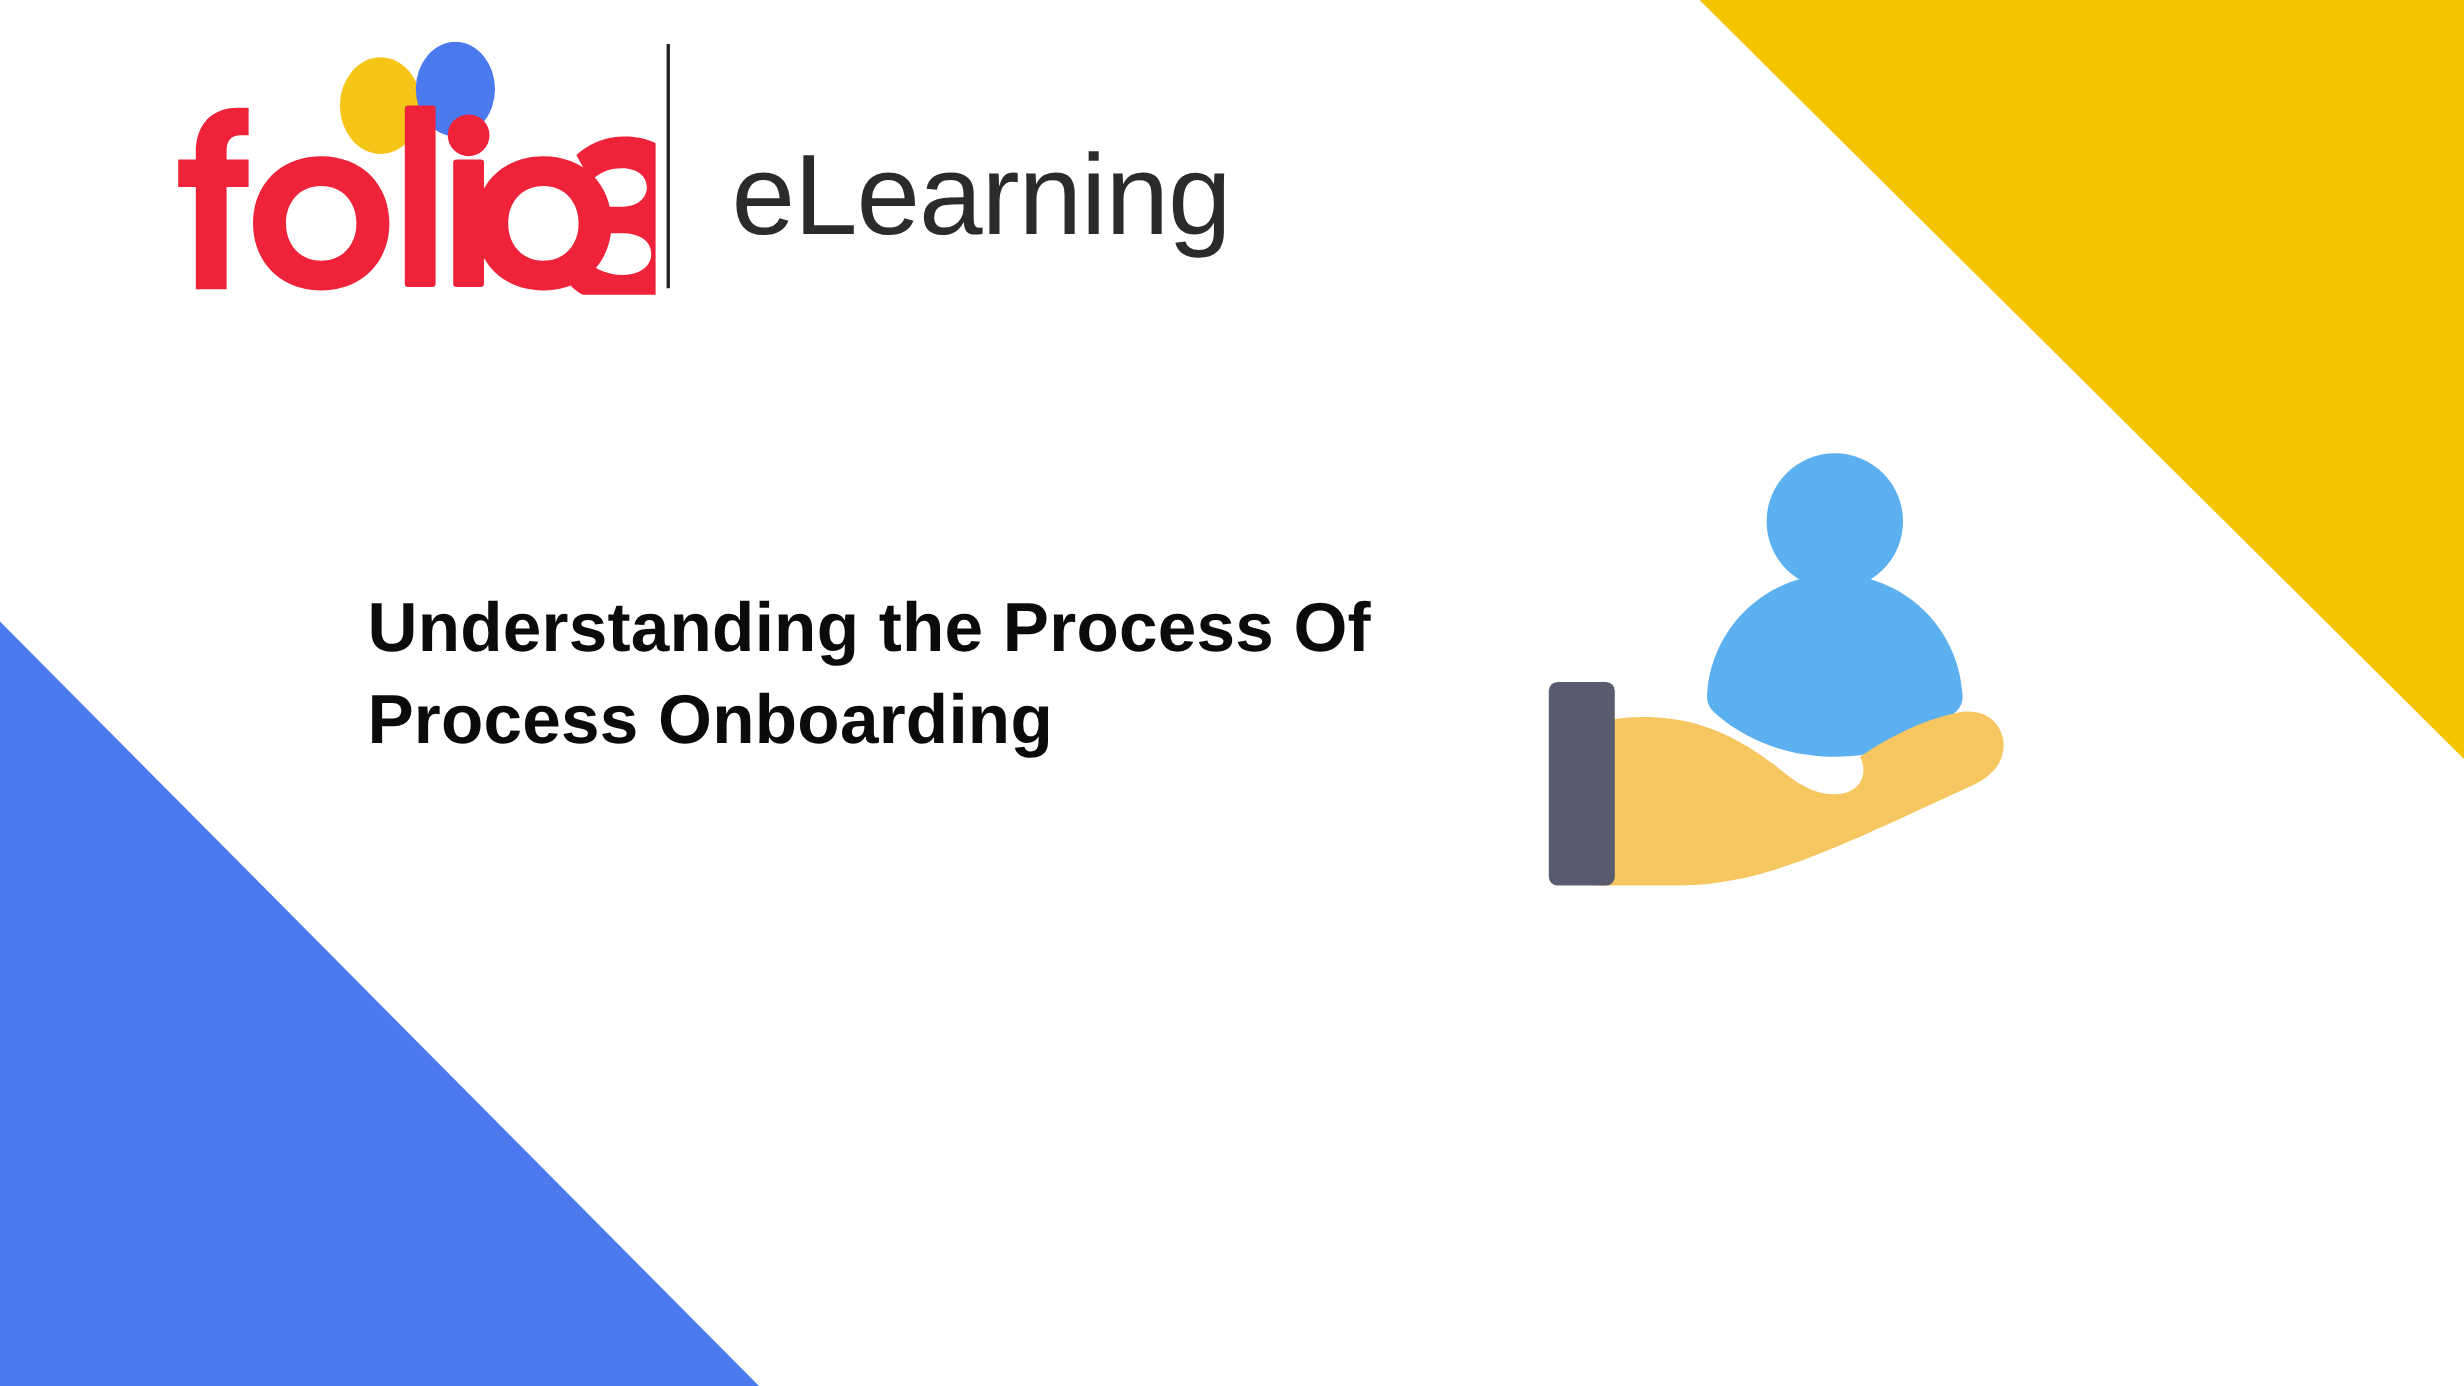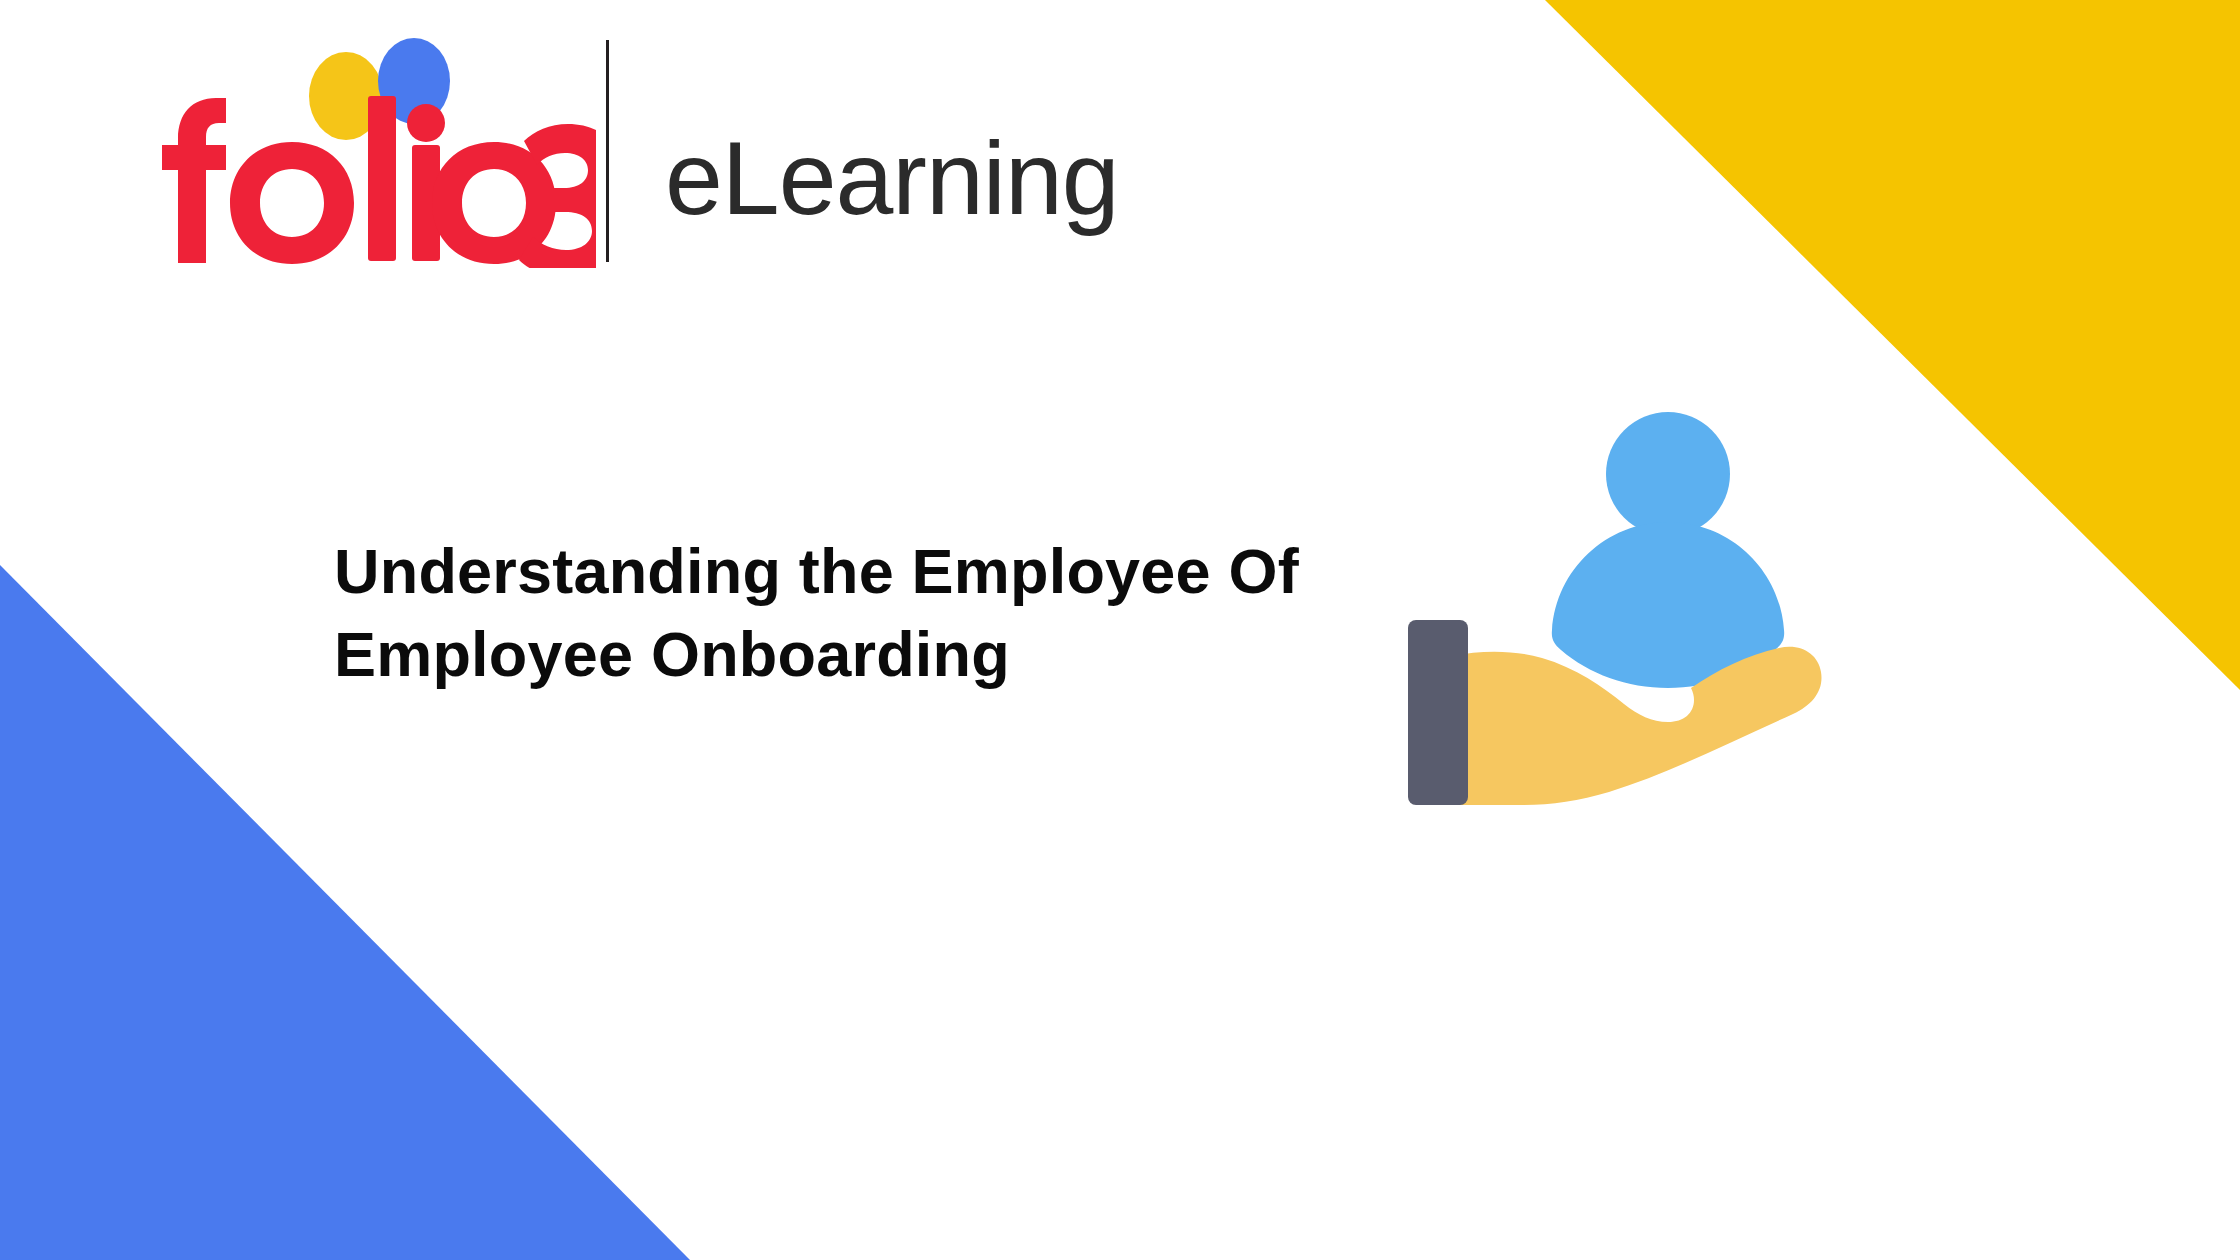--- a/index.html
+++ b/index.html
@@ -135,21 +135,21 @@
                    c-11 0 -21 4 -28 12 z" transform="translate(-2,10) scale(1)"></path>
         </g>
       </svg>
     </div>
 
     <div class="logo-divider" style="background: rgb(35, 31, 32);"></div>
 
     <div class="logo-wordmark" style="color: rgb(43, 43, 43);">eLearning</div>
   </div>
 
-  <h1 class="headline" style="color: rgb(11, 11, 11);">Understanding the Employee Of Employee Onboarding</h1>
+  <h1 class="headline" style="color: rgb(11, 11, 11);">Understanding the Process Of Process Onboarding</h1>
 
   <div class="illustration">
     <svg viewBox="0 0 432 440">
 
       <circle id="person-head" cx="276" cy="76" r="62" fill="#5CB0F0"></circle>
 
       <path id="person-body" d="M276 124 c62 0 112 48 116 108 c1 9 -2 14 -9 20 c-28 24 -66 38 -107 38
                c-41 0 -79 -14 -107 -38 c-7 -6 -10 -11 -9 -20 c4 -60 54 -108 116 -108 z" fill="#5CB0F0"></path>
 
       <path id="hand-palm" d="M60 258 c30 -6 62 -6 90 2 c34 10 60 28 82 46 c14 11 28 18 44 18

